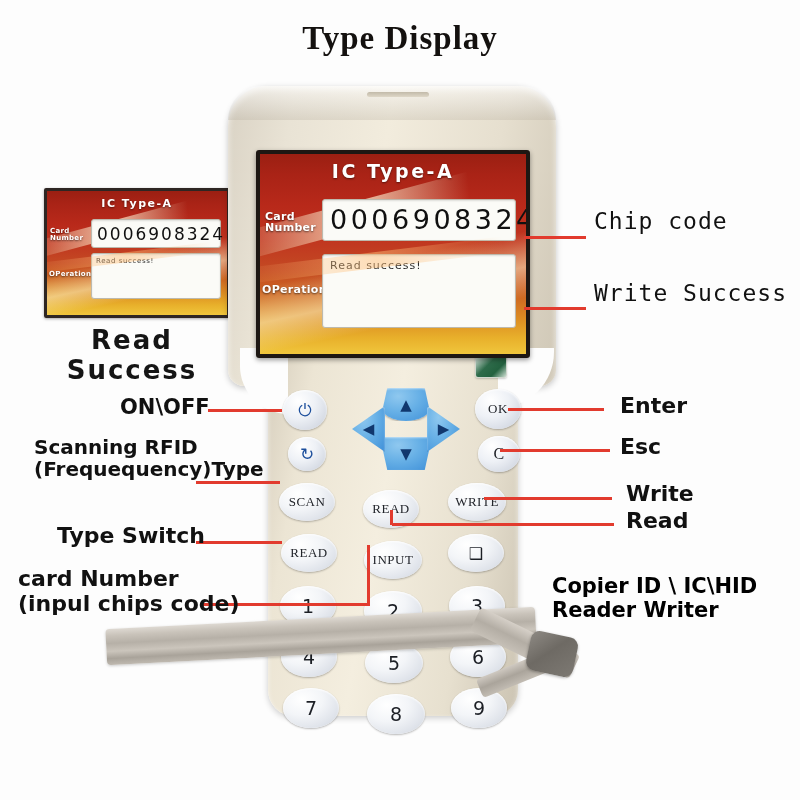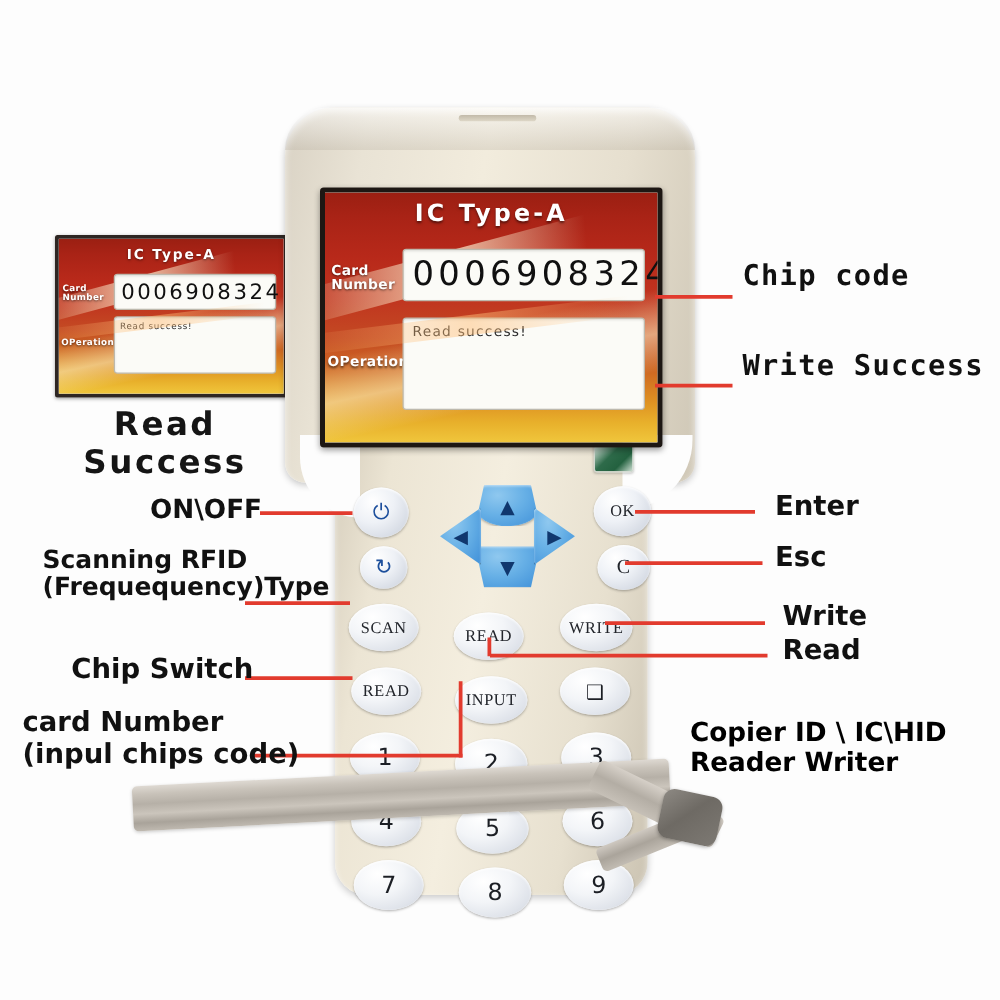--- a/index.html
+++ b/index.html
@@ -185,34 +185,35 @@
   }
   .buckle{
     position:absolute;left:528px;top:634px;width:48px;height:40px;
     background:linear-gradient(135deg,#8e8a84 0%,#6e6a64 45%,#7d7973 100%);
     border-radius:9px;transform:rotate(12deg);
     box-shadow:0 1px 3px rgba(0,0,0,.3);
   }
 
   
   .lab{position:absolute;color:#111;white-space:pre;line-height:1.12;}
-  .lab-mono{font-family:"DejaVu Sans Mono", monospace;font-weight:bold;text-align:center;}
+  .lab-mono{font-family:"DejaVu Sans Mono", monospace;font-weight:normal;text-align:center;}
   .lab-sans{font-family:"DejaVu Sans", sans-serif;font-weight:bold;}
   .lab-red{color:#000000;}
 
   
   .ln{position:absolute;background:#e23b2e;}
   .lnh{height:3px;}
   .lnv{width:3px;}
 </style>
 </head>
 <body>
 
 <div id="stage">
 
+  <div class="title">Type Display</div>
 
   <div class="inset">
     <div class="scr">
       <div class="scr-title">IC Type-A</div>
       <div class="scr-lbl lbl-card"><span>Card</span><br><span>Number</span></div>
       <div class="scr-lbl lbl-op">OPeration</div>
       <div class="scr-box box-card"></div>
       <div class="scr-num">0006908324</div>
       <div class="scr-box box-op"></div>
       <div class="scr-op">Read success!</div>
@@ -298,21 +299,21 @@
   <div class="ln lnh" style="left:500px;top:449px;width:110px;"></div>
 
   <div class="ln lnh" style="left:484px;top:497px;width:128px;"></div>
 
   <div class="ln lnh" style="left:392px;top:523px;width:222px;"></div>
   <div class="ln lnv" style="left:390px;top:510px;height:15px;"></div>
 
   <div class="lab lab-sans" style="left:120px;top:396px;font-size:21px;">ON\OFF</div>
   <div class="lab lab-sans" style="left:18px;top:436px;font-size:20px;margin-left:16px;">Scanning RFID
 (Frequequency)Type</div>
-  <div class="lab lab-sans" style="left:57px;top:524px;font-size:22px;">Chip Switch</div>
+  <div class="lab lab-sans" style="left:57px;top:524px;font-size:22px;">Type Switch</div>
   <div class="lab lab-sans" style="left:18px;top:567px;font-size:22px;">card Number
 (inpul chips code)</div>
 
   <div class="lab lab-mono" style="left:594px;top:209px;font-size:23px;letter-spacing:1px;">Chip code</div>
   <div class="lab lab-mono" style="left:594px;top:281px;font-size:23px;letter-spacing:1px;">Write Success</div>
   <div class="lab lab-sans" style="left:620px;top:394px;font-size:22px;">Enter</div>
   <div class="lab lab-sans" style="left:620px;top:435px;font-size:22px;">Esc</div>
   <div class="lab lab-sans" style="left:626px;top:482px;font-size:22px;">Write</div>
   <div class="lab lab-sans" style="left:626px;top:509px;font-size:22px;">Read</div>
 

